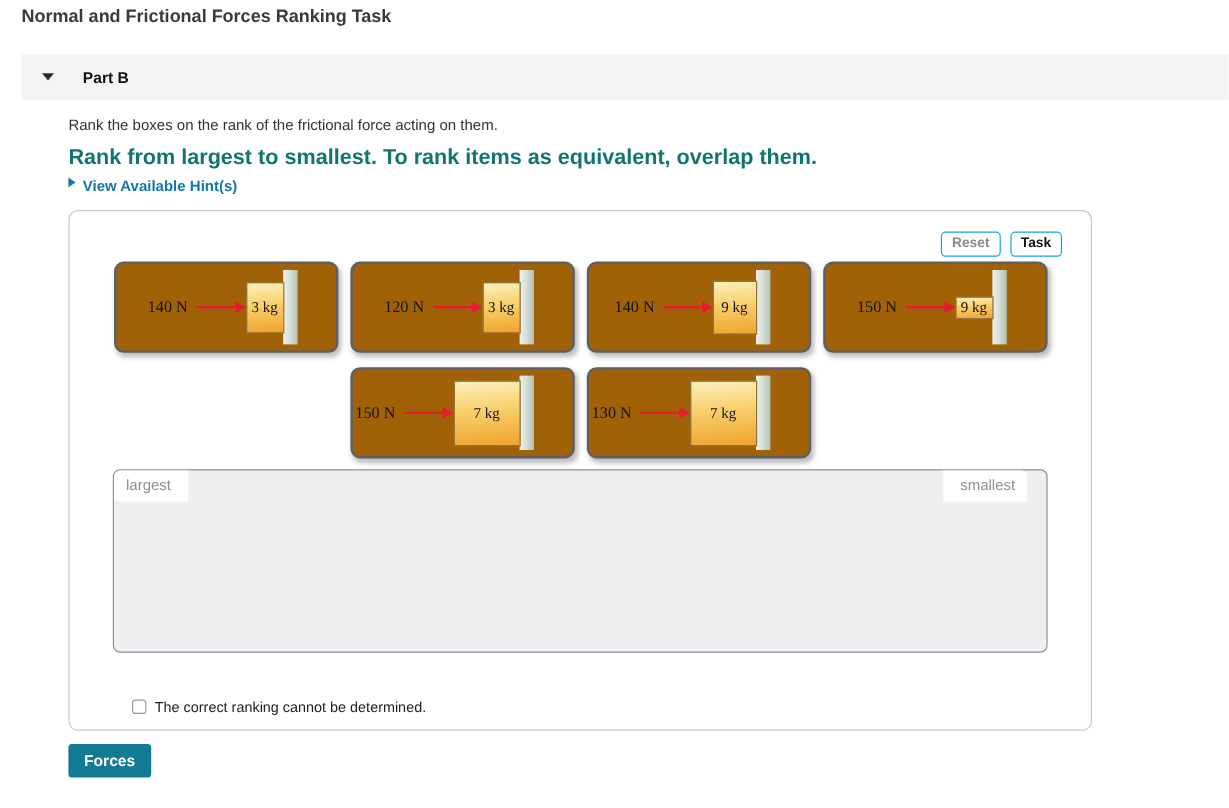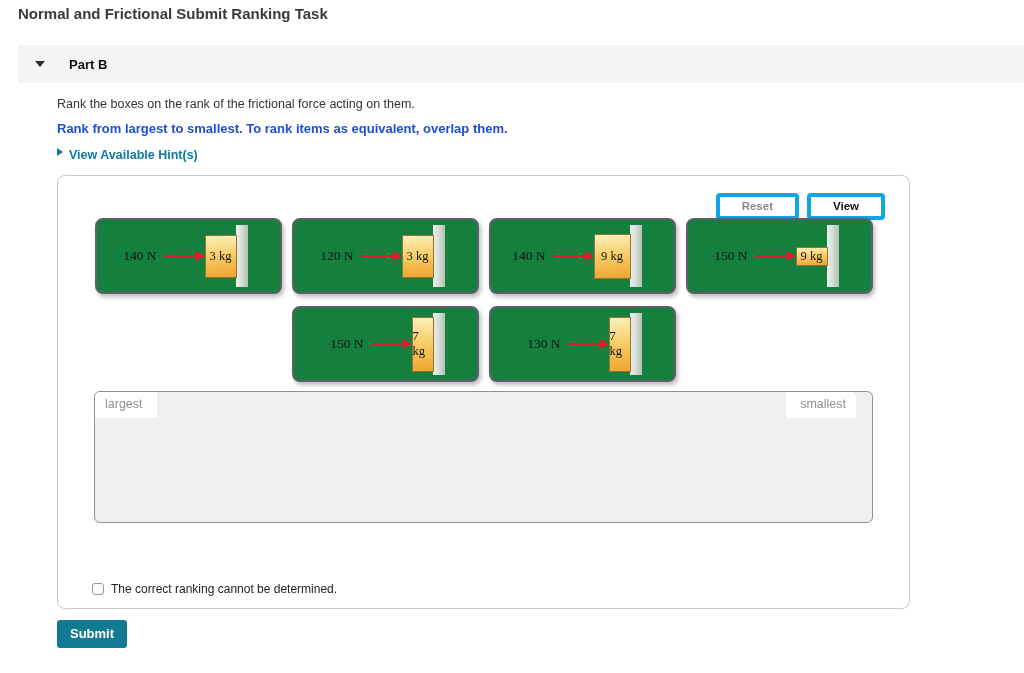--- a/index.html
+++ b/index.html
@@ -25,49 +25,49 @@
     background:#f4f4f4;display:flex;align-items:center;text-align:center;
   }
   .collapse-icon{
     margin-left:17px;width:0;height:0;cursor:pointer;
     border-left:5px solid transparent;border-right:5px solid transparent;
     border-top:6px solid #2b2b2b;
   }
   .part-label{margin-left:24px;font-weight:bold;font-size:13px;color:#111;}
 
   .prompt{position:absolute;left:57px;top:97px;font-size:12.5px;color:#333;}
-  .rule{position:absolute;left:57px;top:121px;font-size:13px;font-weight:bold;color:#1d4ed8;}
+  .rule{position:absolute;left:57px;top:121px;font-size:18px;font-weight:bold;color:#0f766e;}
   .hint-row{
     position:absolute;left:57px;top:148px;display:flex;
     color:var(--link);font-weight:bold;font-size:12.5px;cursor:pointer;
   }
   .hint-tri{
     width:0;height:0;margin-right:6px;
     border-top:4px solid transparent;border-bottom:4px solid transparent;
     border-left:6px solid var(--link);
   }
 
   .panel{
     position:absolute;left:57px;top:175px;width:853px;height:434px;
     border:1px solid #c8c8c8;border-radius:8px;background:#fff;
   }
   .panel-buttons{position:absolute;top:17px;right:24px;display:flex;gap:8px;}
   .btn{
-    border:4px solid #0ea5e9;border-radius:4px;background:#fff;
+    border:1px solid #0ea5e9;border-radius:4px;background:#fff;
     font-family:inherit;font-weight:bold;font-size:11.5px;
-    padding:2px 22px 3px;cursor:pointer;line-height:14px;
+    padding:2px 8px 3px;cursor:pointer;line-height:14px;
   }
   .btn-reset{color:#8a8a8a;}
   .btn-help{color:#111;}
 
   .rows{position:absolute;top:42px;left:0;right:0;}
   .card-row{display:flex;justify-content:center;gap:10px;margin-bottom:12px;}
   .card{
     width:187px;height:76px;flex:0 0 auto;
-    border:2px solid #5d6069;border-radius:8px;background:#15803d;
+    border:2px solid #5d6069;border-radius:8px;background:#a16207;
     box-shadow:2px 3px 4px rgba(60,60,70,0.35);
     display:flex;align-items:center;justify-content:flex-end;
     padding-right:32px;cursor:grab;
   }
   .force-label{
     font-family:"Liberation Serif", serif;font-size:13.5px;color:#111;
     white-space:nowrap;
   }
   .arrow{
     width:33px;height:2px;background:var(--arrow);
@@ -80,73 +80,73 @@
   }
   .mass-box{
     background:linear-gradient(175deg,#fdf0bd 0%,#f8cf6b 45%,#efa42e 100%);
     border:1px solid #8f7436;z-index:2;flex:0 0 auto;
     display:flex;align-items:center;justify-content:center;
     font-family:"Liberation Serif", serif;font-size:12.5px;color:#111;
   }
   .mass-1{width:32px;height:19px;}
   .mass-3{width:32px;height:43px;}
   .mass-5{width:37px;height:45px;}
-  .mass-7{width:22px;height:55px;}
+  .mass-7{width:56px;height:55px;}
   .wall{
     width:12px;height:calc(100% - 10px);margin-left:-1px;flex:0 0 auto;
     background:linear-gradient(90deg,#eef1ed 0%,#d8e0d7 45%,var(--wall-dark) 100%);
   }
 
   .rank-area{
-    position:absolute;left:36px;top:215px;width:779px;height:132px;
+    position:absolute;left:36px;top:215px;width:779px;height:153px;
     border:1px solid #8f8f98;border-radius:6px;background:#efeff1;
   }
   .rank-label{
     position:absolute;top:0;background:#fff;color:#8f8f8f;font-size:12.5px;
   }
   .rank-left{left:0;padding:5px 14px 7px 10px;border-radius:5px 0 0 0;}
   .rank-right{right:16px;padding:5px 10px 7px 14px;border-radius:0 5px 0 0;}
 
   .checkbox-row{
-    position:absolute;left:34px;top:406px;display:flex;align-items:center;gap:7px;
+    position:absolute;left:52px;top:406px;display:flex;align-items:center;gap:7px;
   }
   .cb{
     width:12px;height:12px;border:1px solid #9a9aa0;border-radius:3px;
     background:#fff;cursor:pointer;flex:0 0 auto;
   }
   .cb-label{font-size:12px;color:#222;}
 
   .submit-btn{
     position:absolute;left:57px;top:620px;
     background:var(--submit);color:#fff;border:none;border-radius:3px;
     font-family:inherit;font-weight:bold;font-size:13px;
     padding:6px 13px 7px;cursor:pointer;
   }
 </style>
 </head>
 <body>
 
-<div class="page-title">Normal and Frictional Submit Ranking Task</div>
+<div class="page-title">Normal and Frictional Forces Ranking Task</div>
 
 <div class="part-bar">
   <span class="collapse-icon"></span>
   <span class="part-label">Part B</span>
 </div>
 
 <div class="prompt">Rank the boxes on the rank of the frictional force acting on them.</div>
 <div class="rule">Rank from largest to smallest. To rank items as equivalent, overlap them.</div>
 <div class="hint-row">
   <span class="hint-tri"></span>
   <span>View Available Hint(s)</span>
 </div>
 
 <div class="panel">
   <div class="panel-buttons">
     <button class="btn btn-reset">Reset</button>
-    <button class="btn btn-help">View</button>
+    <button class="btn btn-help">Task</button>
   </div>
 
   <div class="rows">
     <div class="card-row">
   <div class="card">
     <span class="force-label">140 N</span>
     <span class="arrow"></span>
     <div class="mass-box mass-3">3 kg</div>
     <div class="wall"></div>
   </div>
@@ -193,13 +193,13 @@
     <span class="rank-label rank-left">largest</span>
     <span class="rank-label rank-right">smallest</span>
   </div>
 
   <div class="checkbox-row">
     <span class="cb"></span>
     <span class="cb-label">The correct ranking cannot be determined.</span>
   </div>
 </div>
 
-<button class="submit-btn">Submit</button>
+<button class="submit-btn">Forces</button>
 
 </body></html>

